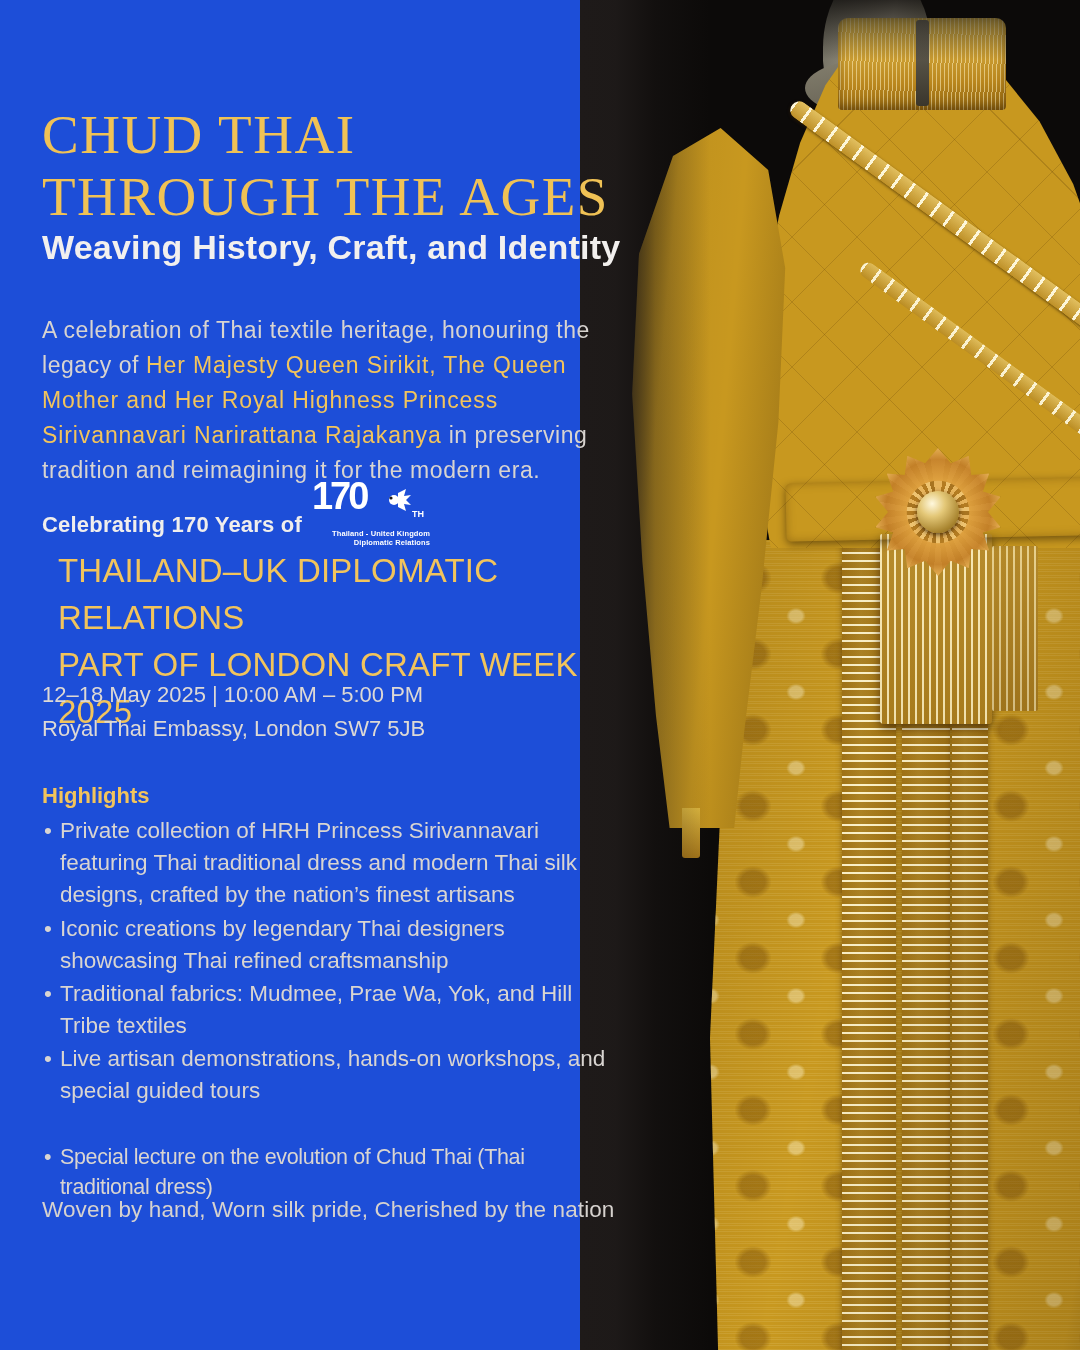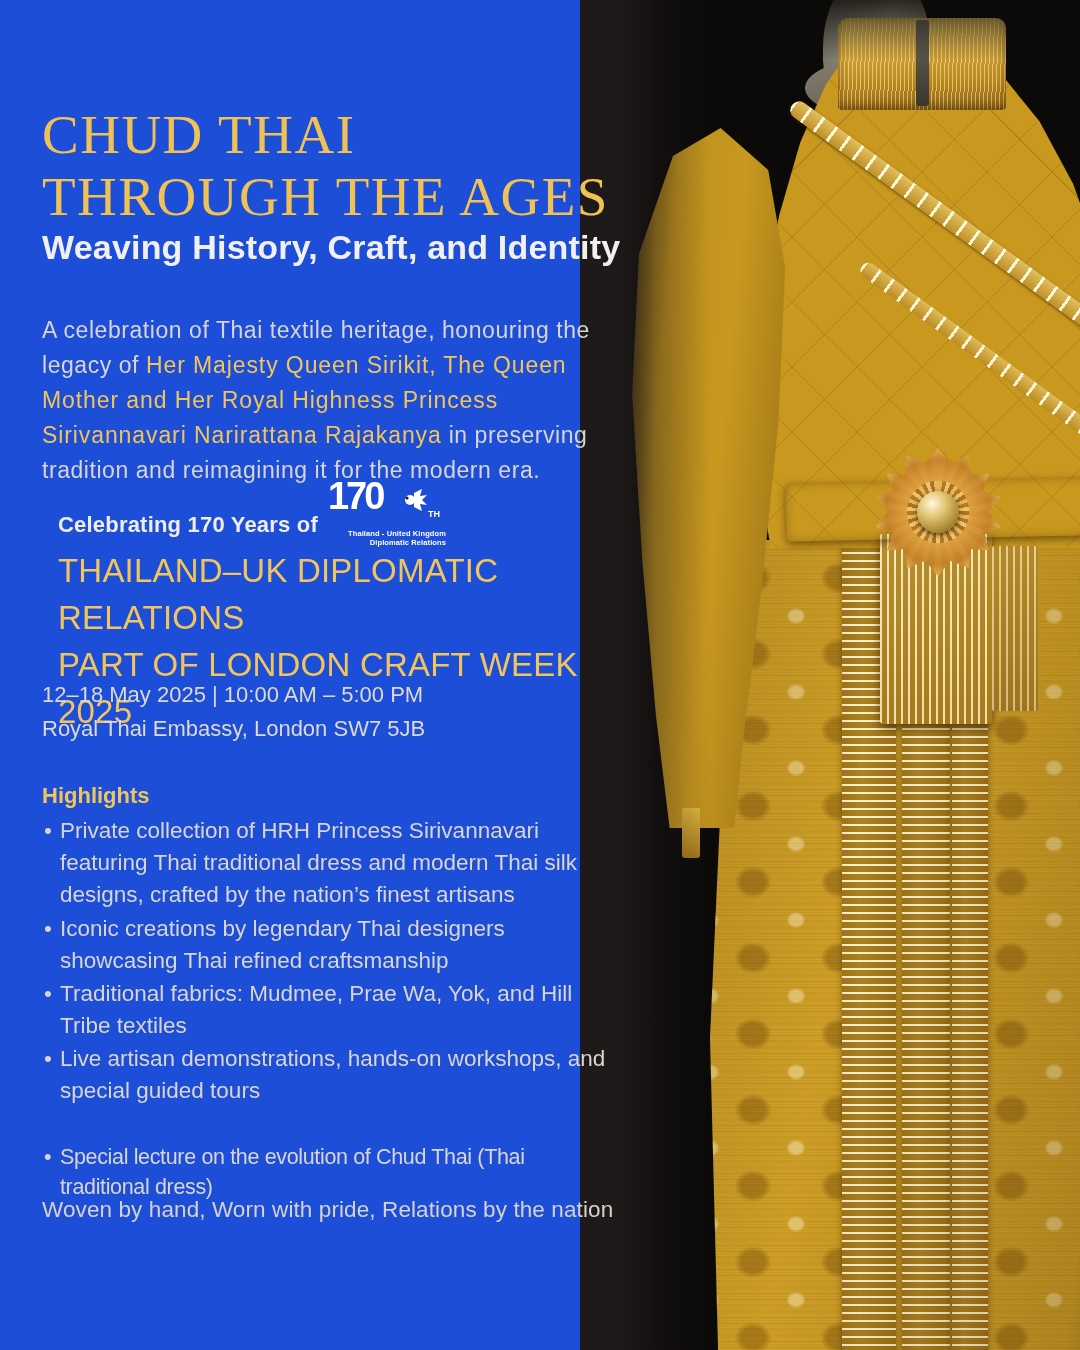--- a/index.html
+++ b/index.html
@@ -275,21 +275,21 @@
     line-height:1.52;
     letter-spacing:.55px;
   }
   .lede .gold{ color:#f2c45c; letter-spacing:.9px; }
 
   .celebrating-row{
     position:absolute; top:497px; left:0;
     display:flex; align-items:center; gap:10px;
   }
   .celebrating-label{
-    color:#f0eeec; font-size:22px; font-weight:600; letter-spacing:.2px;margin-left:16px;
+    color:#f0eeec; font-size:22px; font-weight:600; letter-spacing:.2px;
   }
 
   
   .logo170{ position:relative; width:116px; height:72px; margin-top:-16px; }
   .logo-num{
     position:absolute; left:0; top:-4px;
     color:#ffffff;
     font-family:"Liberation Sans", sans-serif;
     font-weight:700;
     font-size:38px;
@@ -432,15 +432,15 @@
 
     <div class="highlights-title">Highlights</div>
     <ul class="highlights">
       <li>Private collection of HRH Princess Sirivannavari featuring Thai traditional dress and modern Thai silk designs, crafted by the nation’s finest artisans</li>
       <li>Iconic creations by legendary Thai designers showcasing Thai refined craftsmanship</li>
       <li>Traditional fabrics: Mudmee, Prae Wa, Yok, and Hill Tribe textiles</li>
       <li>Live artisan demonstrations, hands-on workshops, and special guided tours</li>
       <li class="tight">Special lecture on the evolution of Chud Thai (Thai traditional dress)</li>
     </ul>
 
-    <div class="tagline">Woven by hand, Worn with pride, Relations by the nation</div>
+    <div class="tagline">Woven by hand, Worn silk pride, Cherished by the nation</div>
   </div>
 </div>
 
 </body></html>

